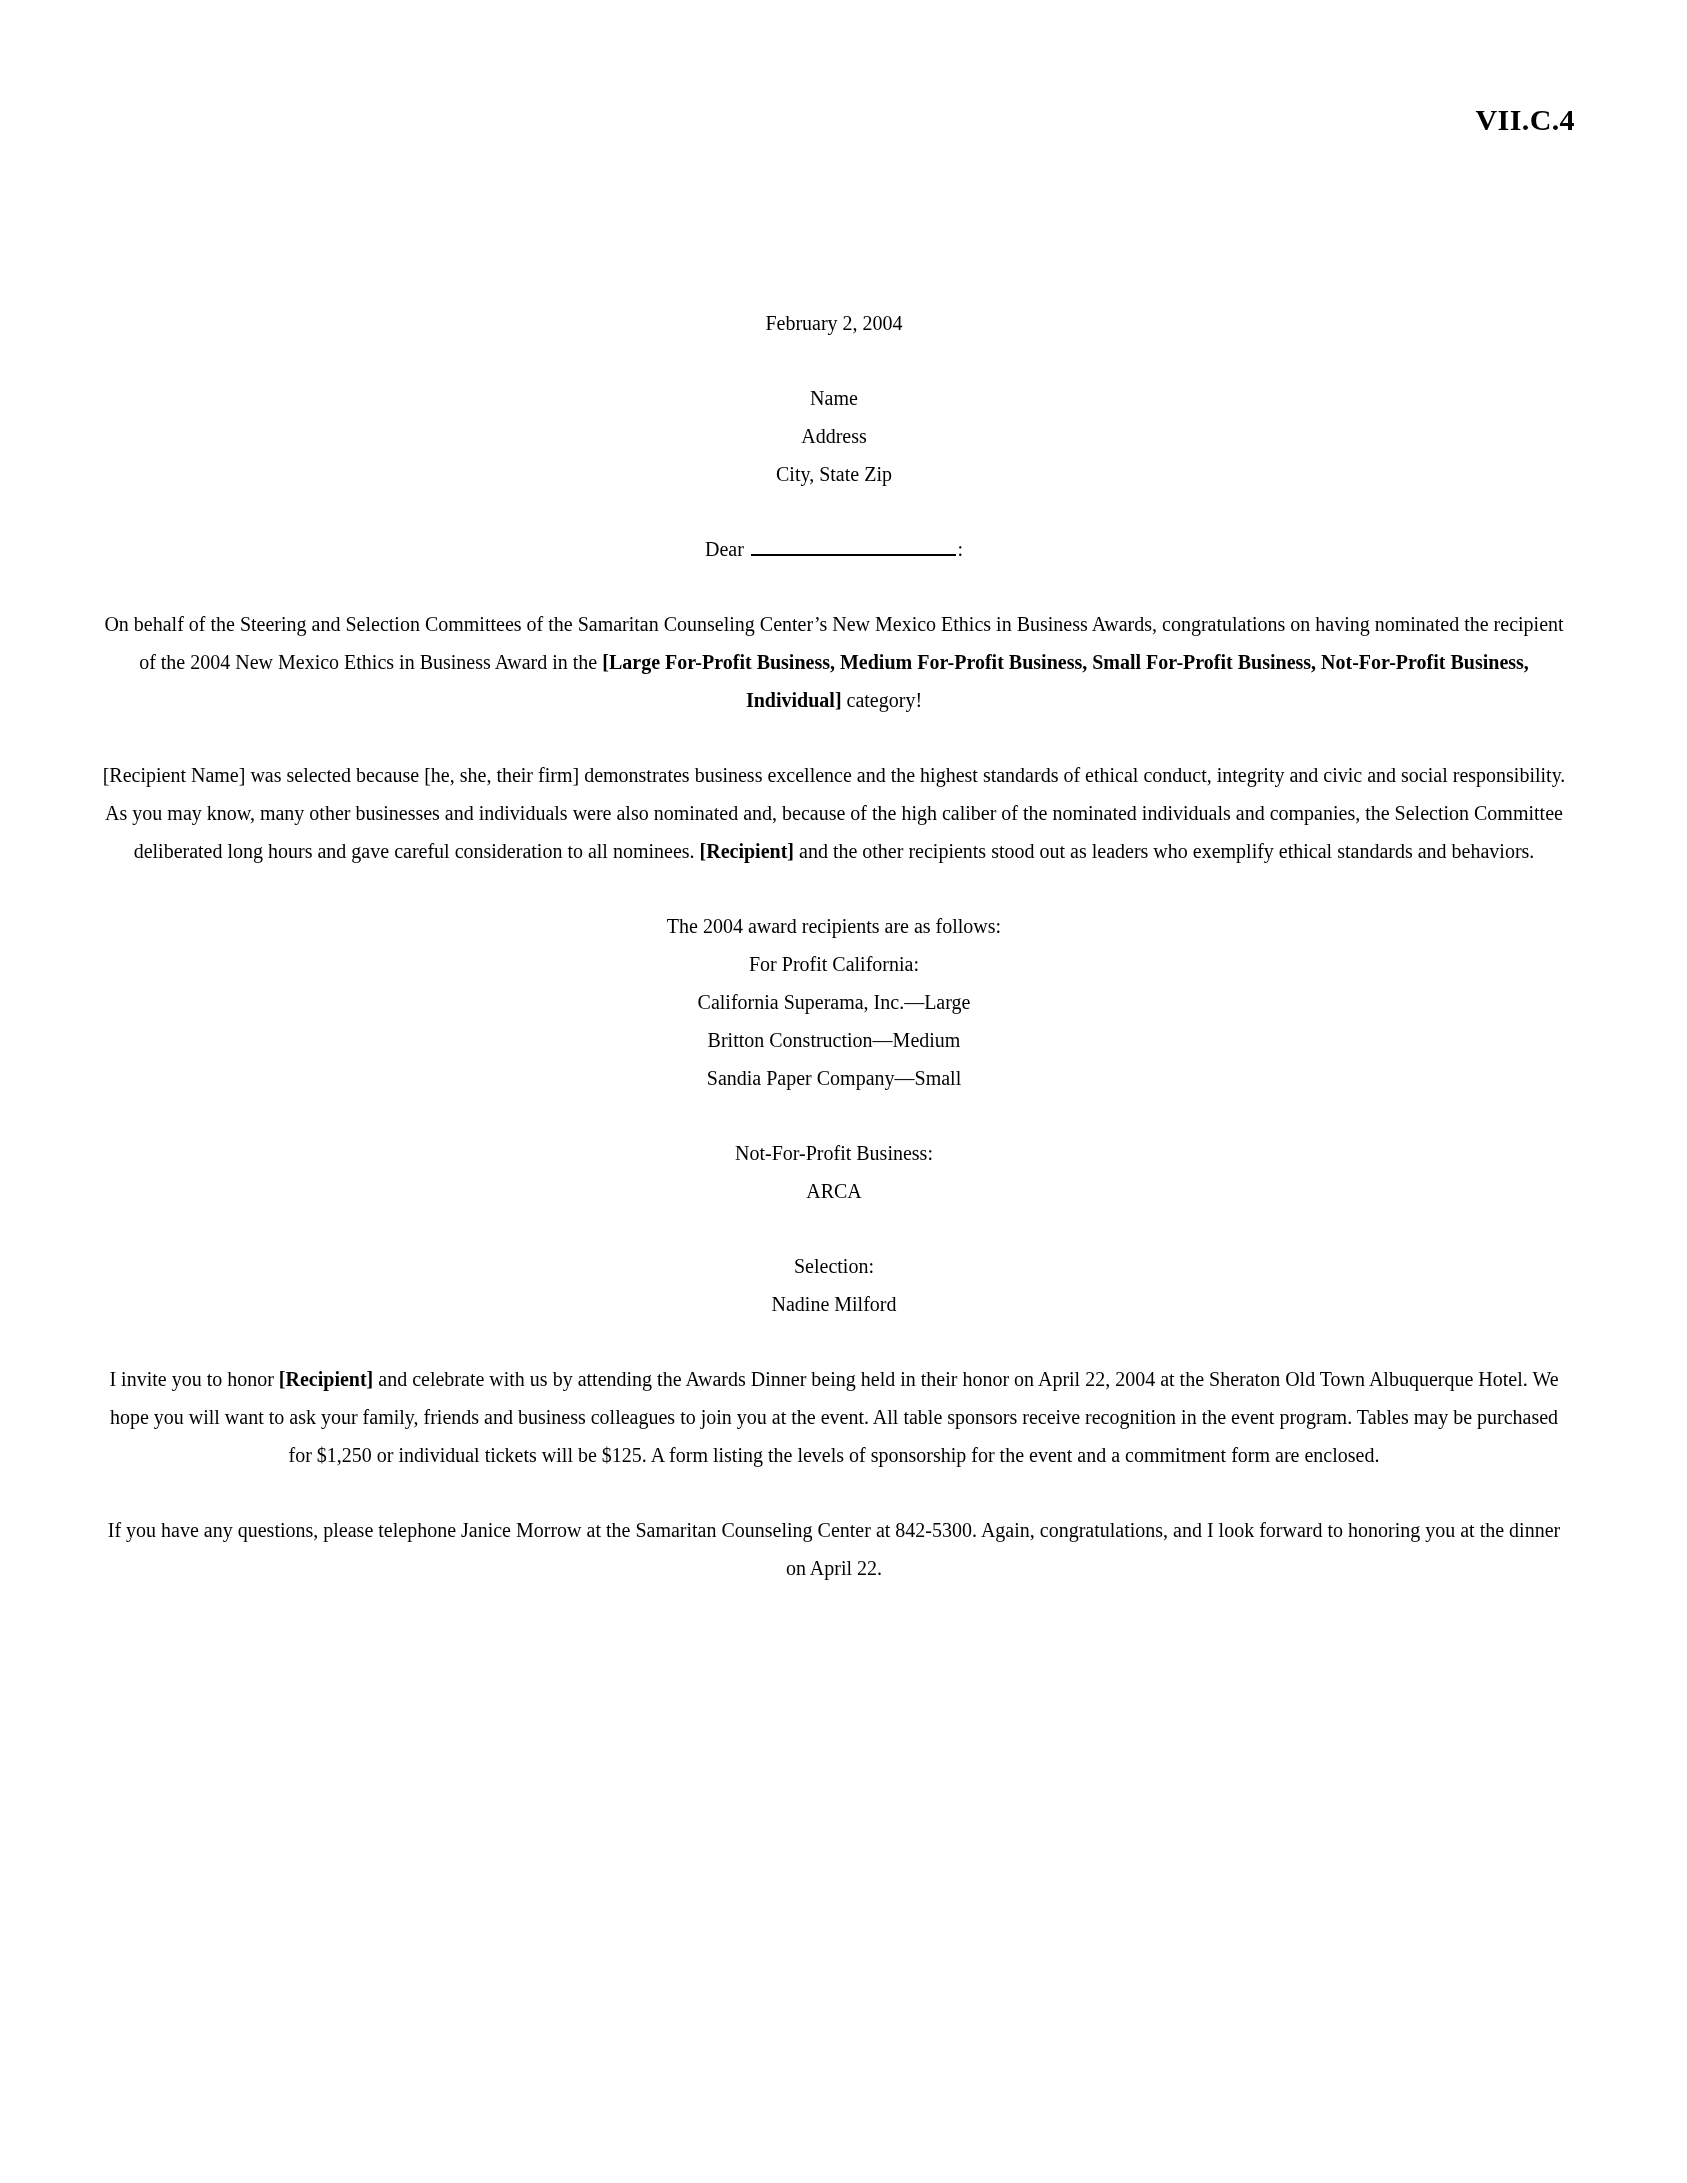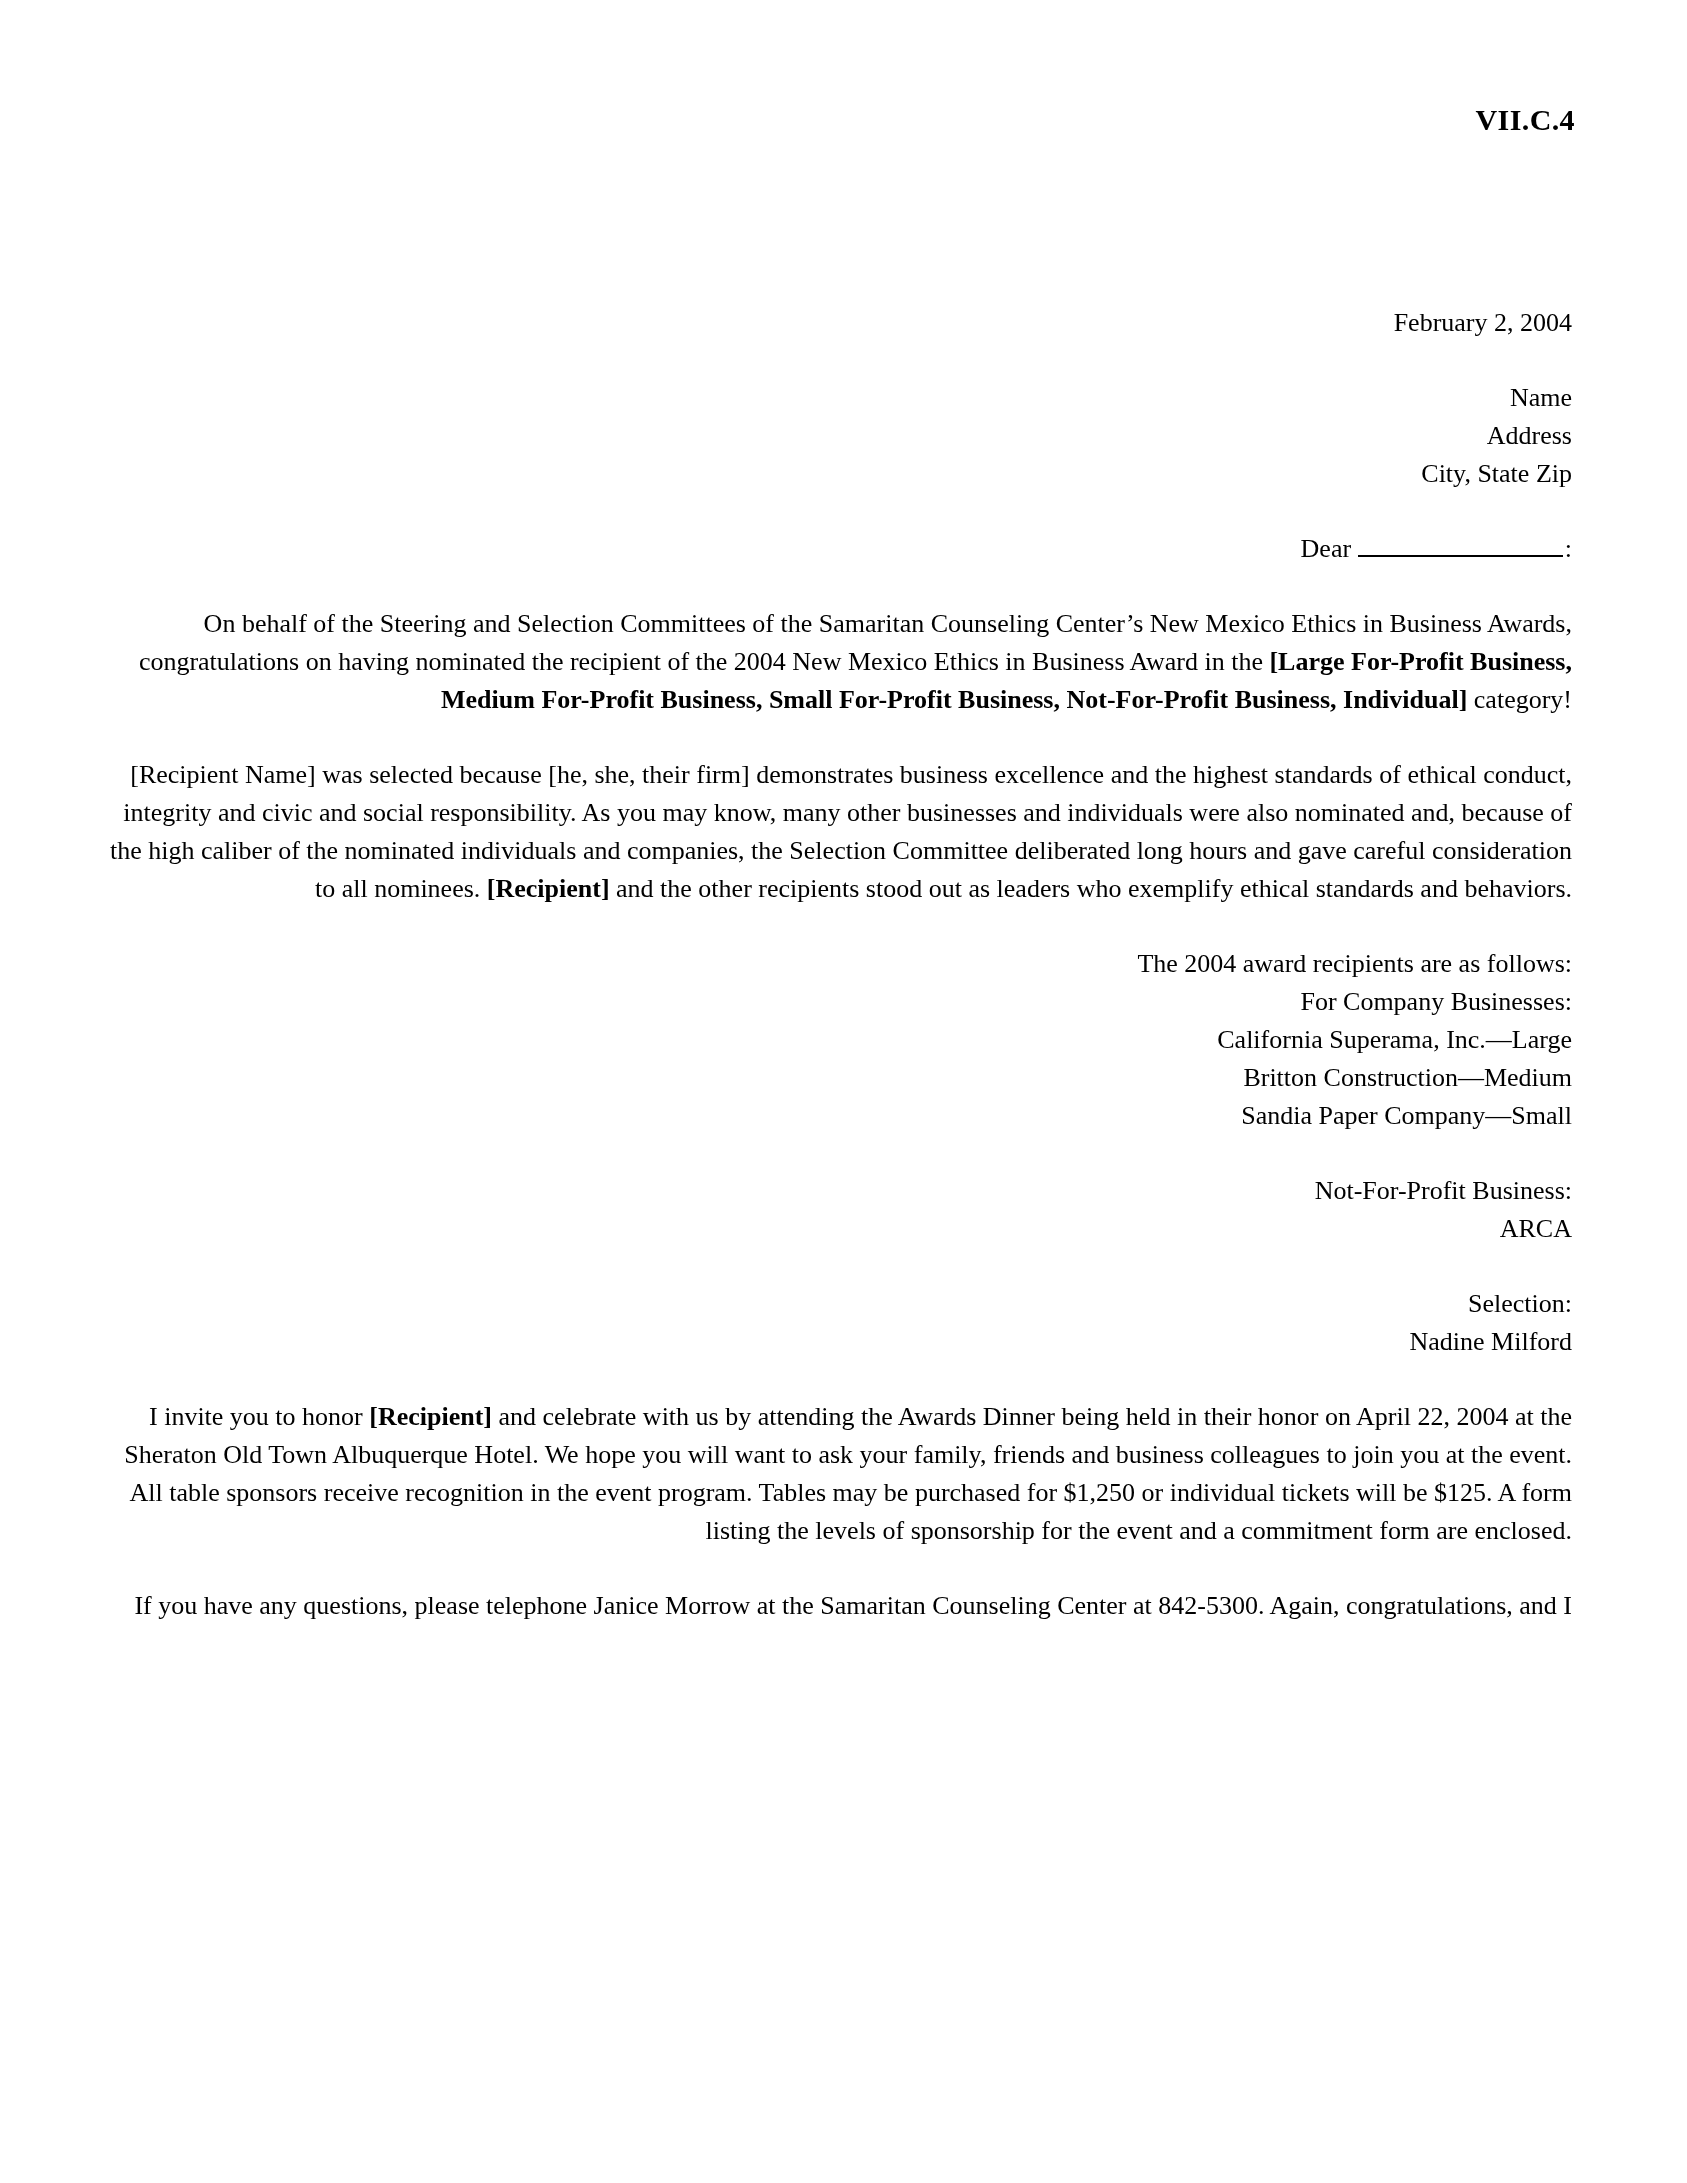--- a/index.html
+++ b/index.html
@@ -31,24 +31,24 @@
     letter-spacing: 0.4px;
   }
   
   .content {
     position: absolute;
     left: 96px;
     top: 304px;
     width: 1476px;
   }
   .line, p.para {
-    font-size: 26px;
+    font-size: 20px;
     line-height: 38px;
     margin: 0;
-    text-align: right;
+    text-align: center;
   }
   .block {
     margin-bottom: 37px;
   }
   .block.tight {
     margin-bottom: 0;
   }
   p.para {
     margin: 12px 0 37px 0;
   }
@@ -108,21 +108,21 @@
     <div class="block">
       <div class="line"><span>Dear</span><span class="blank-rule"></span><span>:</span></div>
     </div>
 
     <p class="para"><span>On behalf of the Steering and Selection Committees of the Samaritan Counseling Center’s New Mexico Ethics in Business Awards, congratulations on having nominated the recipient of the 2004 New Mexico Ethics in Business Award in the </span><b>[Large For-Profit Business, Medium For-Profit Business, Small For-Profit Business, Not-For-Profit Business, Individual]</b><span> category!</span></p>
 
     <p class="para"><span>[Recipient Name] was selected because [he, she, their firm] demonstrates business excellence and the highest standards of ethical conduct, integrity and civic and social responsibility.  As you may know, many other businesses and individuals were also nominated and, because of the high caliber of the nominated individuals and companies, the Selection Committee deliberated long hours and gave careful consideration to all nominees. </span><b>[Recipient]</b><span> and the other recipients stood out as leaders who exemplify ethical standards and behaviors.</span></p>
 
     <div class="block">
       <div class="line">The 2004 award recipients are as follows:</div>
-      <div class="line">For Company Businesses:</div>
+      <div class="line">For Profit California:</div>
       <div class="line">California Superama, Inc.—Large</div>
       <div class="line">Britton Construction—Medium</div>
       <div class="line">Sandia Paper Company—Small</div>
     </div>
 
     <div class="block">
       <div class="line">Not-For-Profit Business:</div>
       <div class="line">ARCA</div>
     </div>
 

